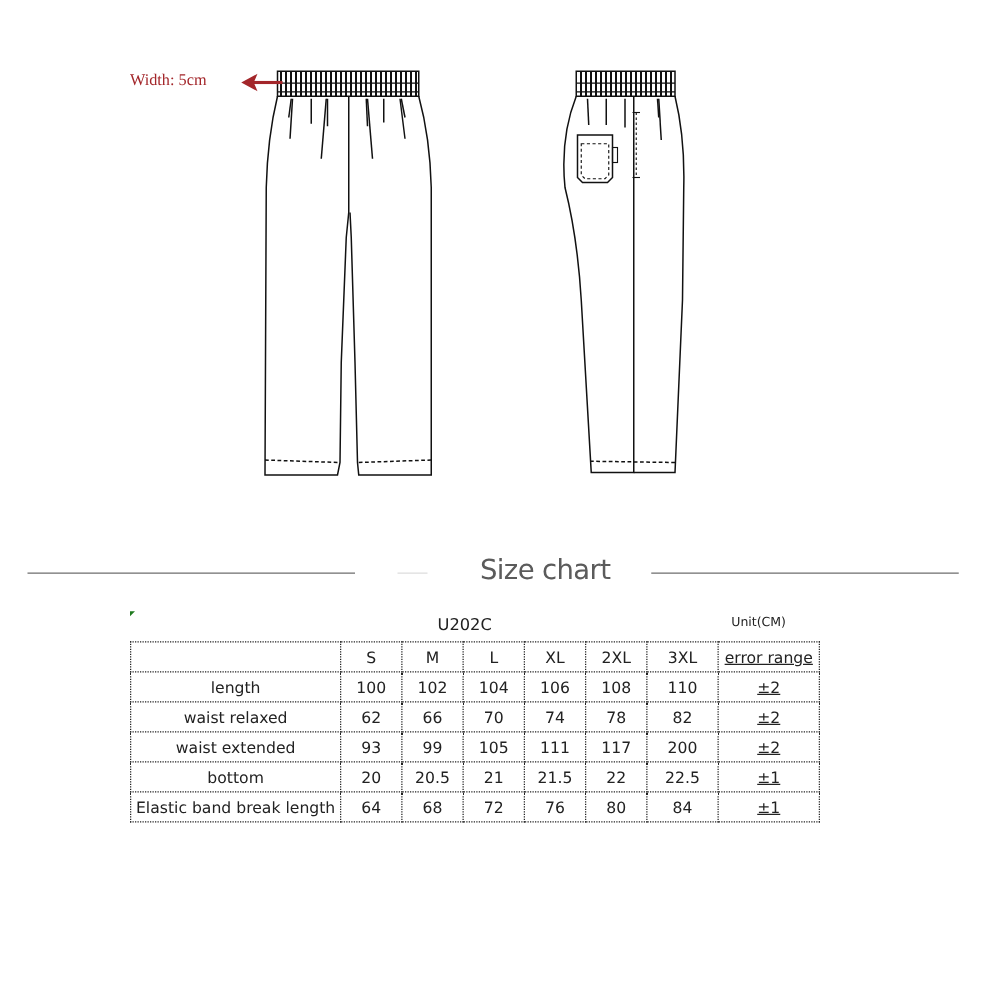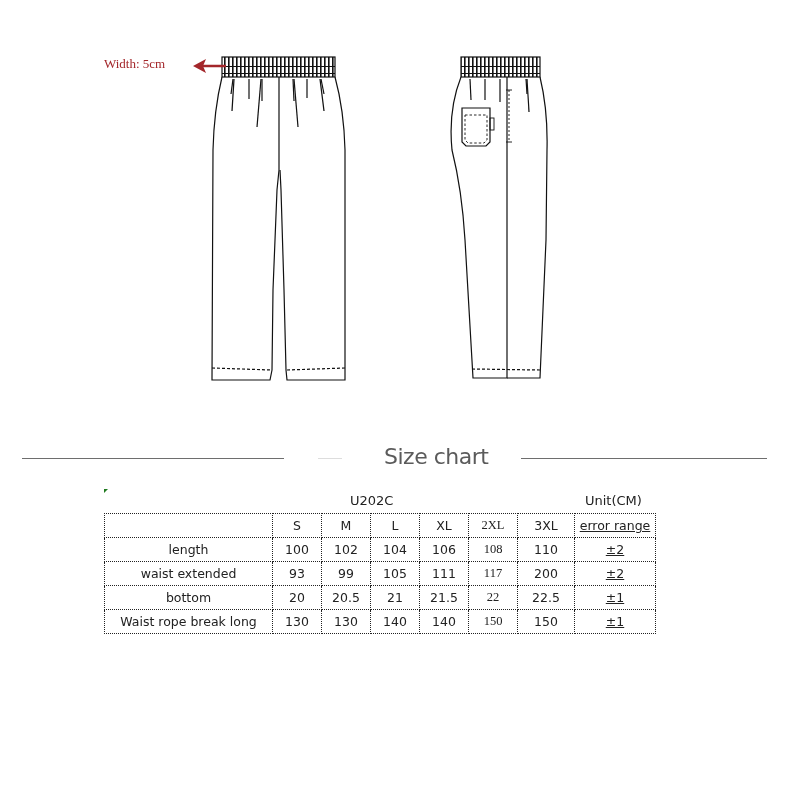--- a/index.html
+++ b/index.html
@@ -7,25 +7,25 @@
   .drawing { position: absolute; left: 0; top: 0; width: 800px; height: 420px; }
   .width-label { position: absolute; left: 104px; top: 56px; font-family: "Liberation Serif", serif; font-size: 13px; color: #a3262a; }
   .title-row { position: absolute; left: 0; top: 440px; width: 800px; height: 36px; }
   .title-line { position: absolute; top: 18px; height: 1px; background: #6e6e6e; }
   .title-line.left { left: 22px; width: 262px; }
   .title-line.left-faint { left: 318px; width: 24px; background: #dddddd; }
   .title-line.right { left: 521px; width: 246px; }
   .title { position: absolute; left: 349px; top: 4px; font-size: 22px; color: #5b5b5b; letter-spacing: -0.5px; font-family: "DejaVu Sans", sans-serif; margin-left: 35px; }
   .marker { position: absolute; left: 104px; top: 489px; width: 0; height: 0; border-top: 4px solid #1f7a1f; border-right: 4px solid transparent; }
   .model { position: absolute; left: 350px; top: 493px; font-size: 13px; color: #222; font-family: "DejaVu Sans", sans-serif; text-align: right; }
-  .unit { position: absolute; left: 585px; top: 493px; font-size: 13px; color: #222; font-family: "DejaVu Sans", sans-serif; }
+  .unit { position: absolute; left: 585px; top: 493px; font-size: 10px; color: #222; font-family: "DejaVu Sans", sans-serif; }
   table.size { position: absolute; left: 104px; top: 513px; border-collapse: collapse; font-family: "DejaVu Sans", sans-serif; font-size: 12.5px; color: #222; }
   table.size td { border: 1px dotted #222; height: 23px; padding: 0; text-align: center; vertical-align: middle; white-space: nowrap; }
   td.c0 { width: 167px; } td.c1 { width: 48px; } td.c2 { width: 48px; } td.c3 { width: 48px; }
-  td.c4 { width: 48px; } td.c5 { width: 48px; font-family: Liberation Serif, serif; } td.c6 { width: 56px; } td.c7 { width: 80px; text-decoration: underline; }
+  td.c4 { width: 48px; } td.c5 { width: 48px; } td.c6 { width: 56px; } td.c7 { width: 80px; text-decoration: underline; }
 </style>
 </head>
 <body>
 
 <svg class="drawing" viewBox="0 0 800 420" xmlns="http://www.w3.org/2000/svg">
   <defs>
     <pattern id="elastic" width="4" height="20" patternUnits="userSpaceOnUse">
       <rect width="4" height="20" fill="#ffffff"></rect>
       <rect x="0" y="0" width="1.6" height="20" fill="#111"></rect>
       <rect x="0" y="6" width="4" height="1" fill="#111"></rect>
@@ -104,43 +104,53 @@
     <td class="c0">length</td>
     <td class="c1">100</td>
     <td class="c2">102</td>
     <td class="c3">104</td>
     <td class="c4">106</td>
     <td class="c5">108</td>
     <td class="c6">110</td>
     <td class="c7">±2</td>
   </tr>
   <tr>
+    <td class="c0">waist relaxed</td>
+    <td class="c1">62</td>
+    <td class="c2">66</td>
+    <td class="c3">70</td>
+    <td class="c4">74</td>
+    <td class="c5">78</td>
+    <td class="c6">82</td>
+    <td class="c7">±2</td>
+  </tr>
+  <tr>
     <td class="c0">waist extended</td>
     <td class="c1">93</td>
     <td class="c2">99</td>
     <td class="c3">105</td>
     <td class="c4">111</td>
     <td class="c5">117</td>
     <td class="c6">200</td>
     <td class="c7">±2</td>
   </tr>
   <tr>
     <td class="c0">bottom</td>
     <td class="c1">20</td>
     <td class="c2">20.5</td>
     <td class="c3">21</td>
     <td class="c4">21.5</td>
     <td class="c5">22</td>
     <td class="c6">22.5</td>
     <td class="c7">±1</td>
   </tr>
   <tr>
-    <td class="c0">Waist rope break long</td>
-    <td class="c1">130</td>
-    <td class="c2">130</td>
-    <td class="c3">140</td>
-    <td class="c4">140</td>
-    <td class="c5">150</td>
-    <td class="c6">150</td>
+    <td class="c0">Elastic band break length</td>
+    <td class="c1">64</td>
+    <td class="c2">68</td>
+    <td class="c3">72</td>
+    <td class="c4">76</td>
+    <td class="c5">80</td>
+    <td class="c6">84</td>
     <td class="c7">±1</td>
   </tr>
 </tbody>
   </table>
 
 </body></html>

